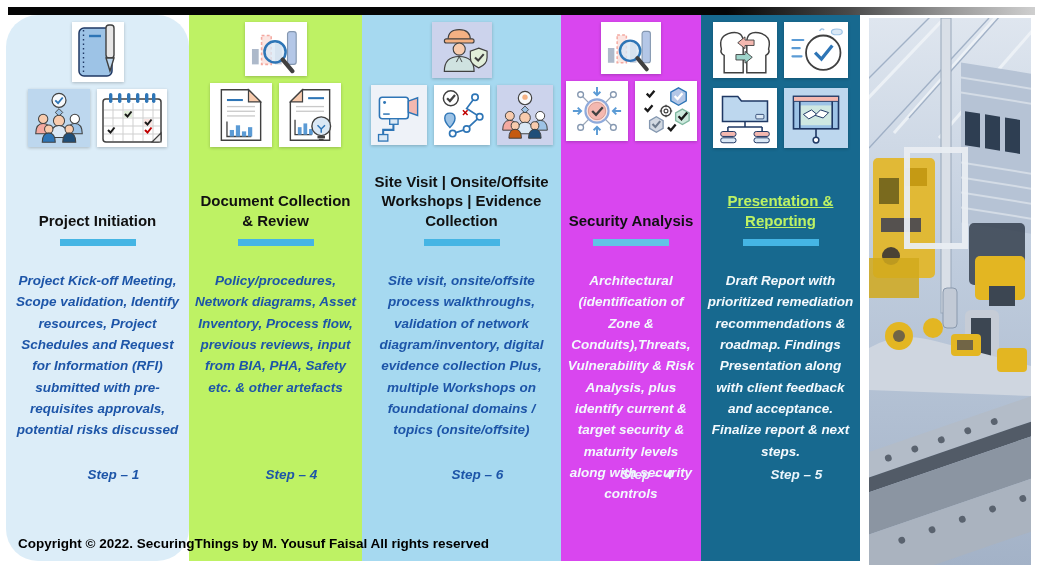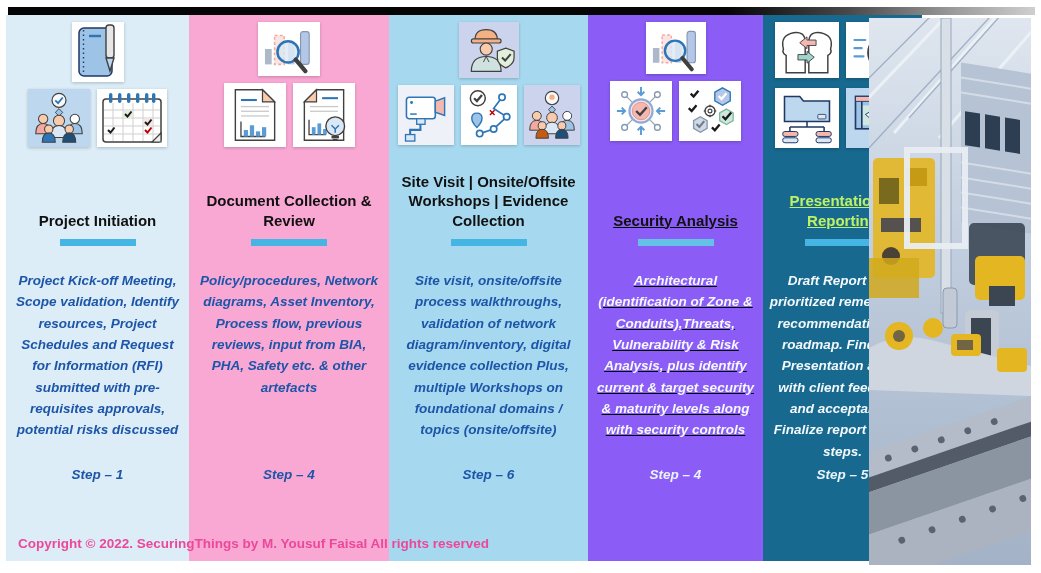--- a/index.html
+++ b/index.html
@@ -4,24 +4,24 @@
 <style>
   * { margin:0; padding:0; box-sizing:border-box; }
   body { background:#fff; font-family:"Liberation Sans", sans-serif; }
   .canvas { position:relative; width:1041px; height:573px; background:#fff; overflow:hidden; }
 
   .topbar { position:absolute; left:8px; top:7px; width:1027px; height:8px;
     background:linear-gradient(90deg,#050505 0%,#050505 70%,#4a4a4a 82%,#9a9a9a 92%,#cfcfcf 100%); }
 
   .cols { position:absolute; left:6px; top:15px; height:546px; display:flex; }
   .col { position:relative; display:flex; flex-direction:column; align-items:center; height:546px; }
-  .c1 { width:183px; background:#dcedf8; }
-  .c2 { width:200px; background:#f9a8d4; }
+  .c1 { width:183px; background:#dcedf8;border-radius:32px; }
+  .c2 { width:173px; background:#bef264; }
   .c3 { width:199px; background:#a6d9f0; }
-  .c4 { width:175px; background:#8b5cf6;text-decoration:underline; }
+  .c4 { width:140px; background:#d946ef; }
   .c5 { width:159px; background:#17698f; }
 
   .icons { height:128px; margin-top:7px; display:flex; flex-direction:column; align-items:center; gap:7px; }
   .icons-grid { height:128px; margin-top:7px; display:grid; grid-template-columns:64px 64px; gap:7px; }
   .tile-row { display:flex; gap:7px; }
   .tile { background:#fff; box-shadow:0 1px 3px rgba(0,0,0,.22); display:flex; align-items:center; justify-content:center; }
   .tile svg { display:block; }
   .bg-blue { background:#bdd7ee; }
   .bg-lav  { background:#ccd3ec; }
   .bg-pale { background:#eef2f8; }
@@ -29,26 +29,26 @@
   .title-wrap { height:80px; display:flex; align-items:flex-end; justify-content:center; width:100%; padding:0 7px; }
   .title { font-weight:bold; font-size:15px; color:#111; text-align:center; line-height:1.3; }
   .c5 .title { color:#bef264;text-decoration:underline; }
   .rule { width:76px; height:7px; background:#45b5e4; margin-top:9px; flex:none; }
   .c4 .rule { background:#63c2e6; }
 
   .desc { margin-top:24px; padding:0 6px; font-style:italic; font-weight:bold; font-size:13.5px;
     line-height:1.58; color:#1d55a8; text-align:center; white-space:pre-line; }
   .c4 .desc, .c5 .desc { color:#f3f9fd; }
 
-  .step { position:absolute; bottom:79px; left:0; width:100%; text-align:center;
+  .step { position:absolute; bottom:79px; left:16px; width:100%; text-align:center;
     font-style:italic; font-weight:bold; font-size:13.5px; color:#1d55a8; }
   .c4 .step, .c5 .step { color:#eaf5fb; }
 
   .photo { position:absolute; left:869px; top:18px; width:162px; height:547px; overflow:hidden; }
-  .copyright { position:absolute; left:18px; top:536px; font-weight:bold; font-size:13.5px; color:#ec4899; }
+  .copyright { position:absolute; left:18px; top:536px; font-weight:bold; font-size:13.5px; color:#000000; }
 </style>
 </head>
 <body>
 
 <div class="canvas">
   <div class="topbar"></div>
 
   <div class="cols">
 
     <section class="col c1">

